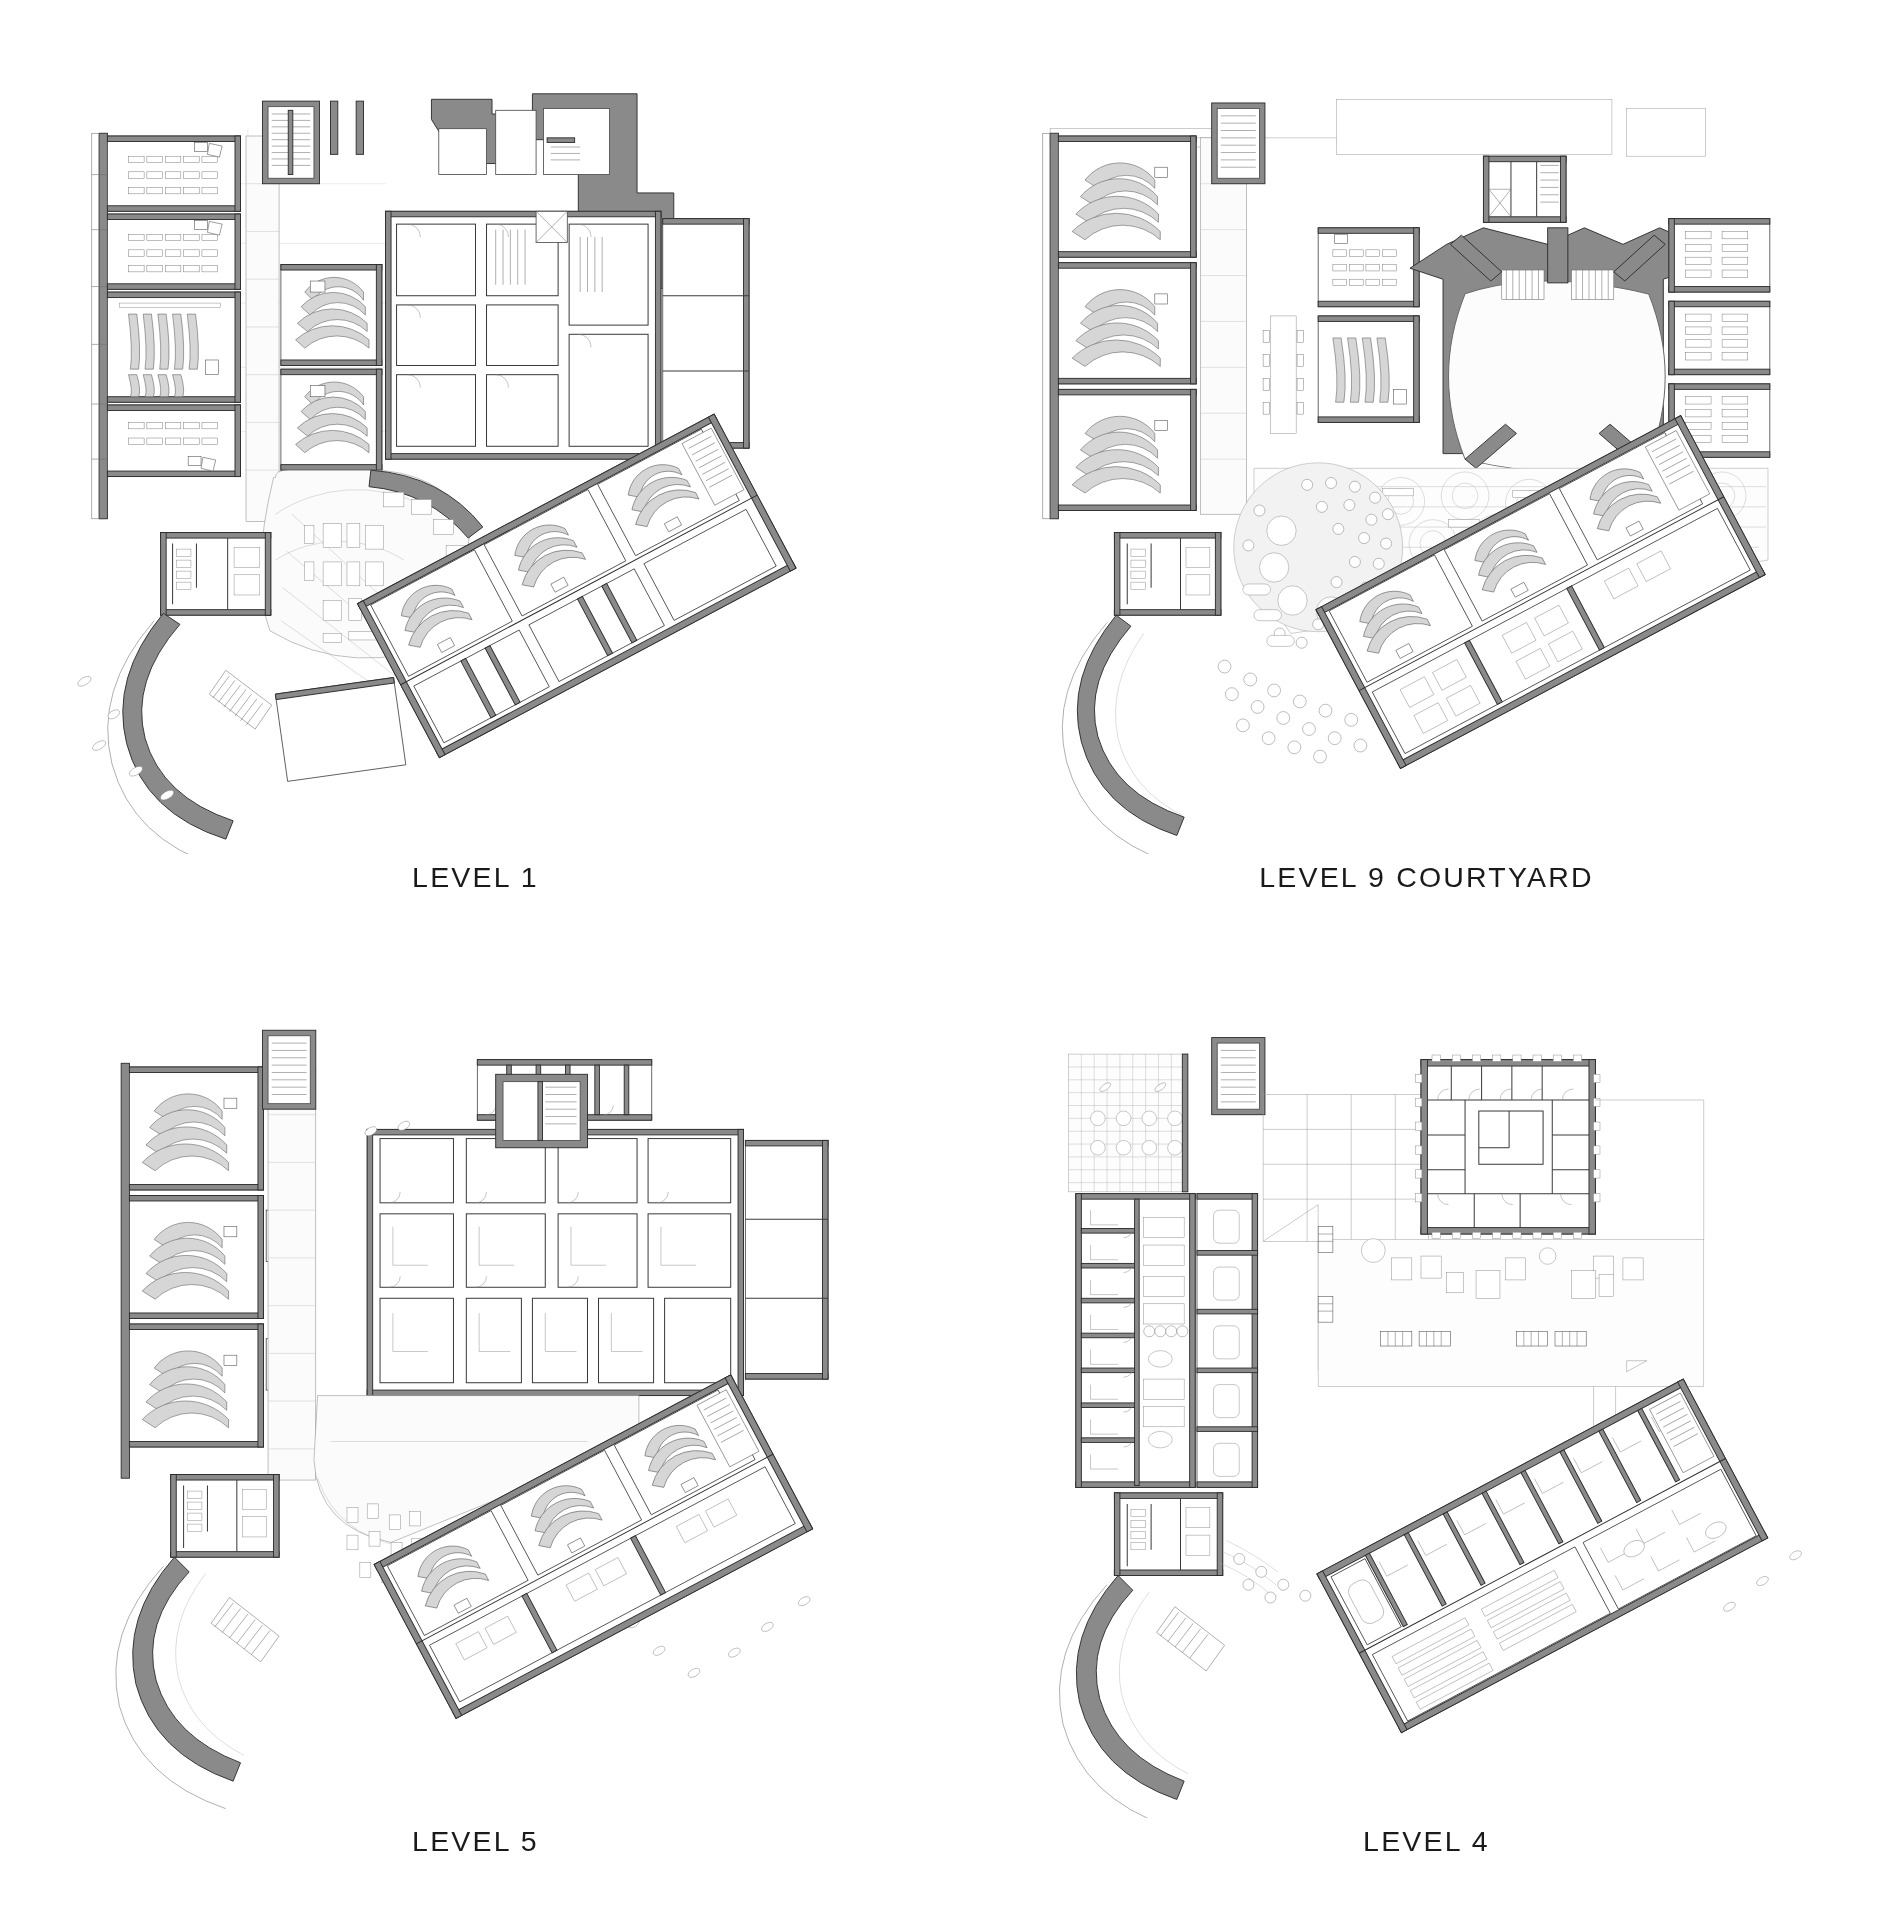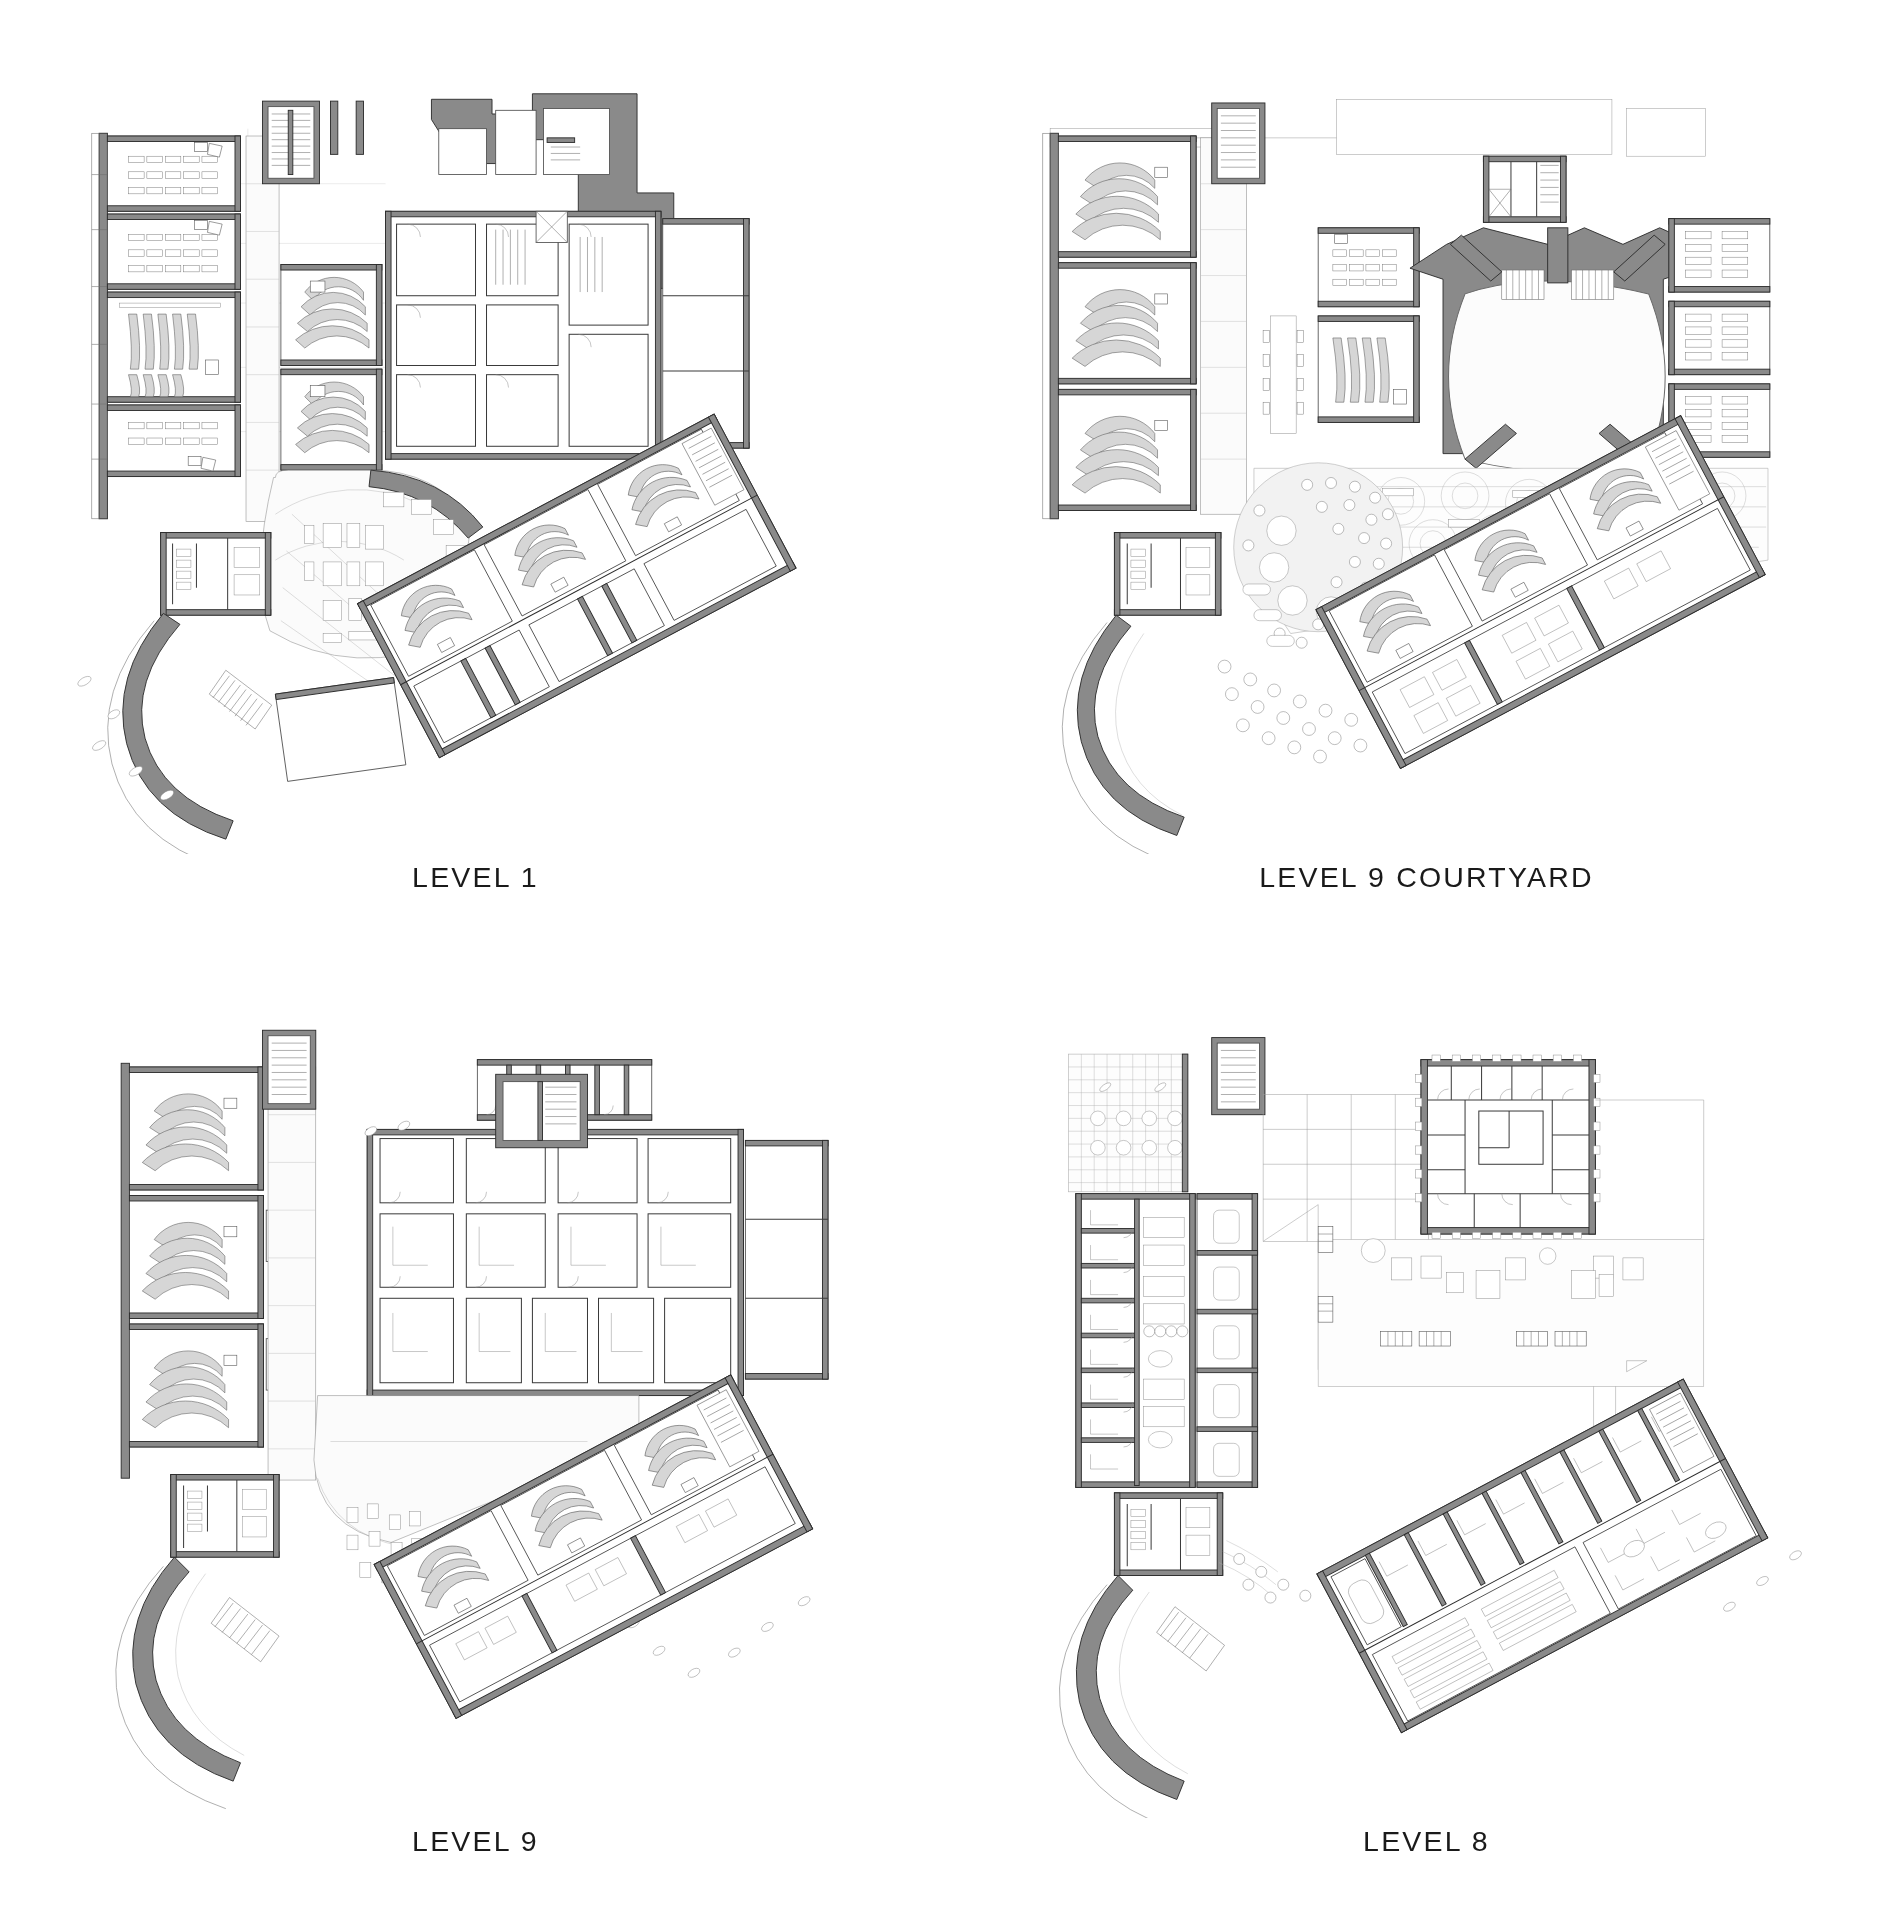--- a/index.html
+++ b/index.html
@@ -1273,21 +1273,21 @@
               <line x1="836" y1="616" x2="864" y2="616"></line>
                 <line x1="836" y1="624" x2="864" y2="624"></line>
               <line x1="836" y1="632" x2="864" y2="632"></line>
                 <line x1="836" y1="640" x2="864" y2="640"></line>
               <line x1="836" y1="648" x2="864" y2="648"></line>
                 <line x1="836" y1="656" x2="864" y2="656"></line>
             </g>
           </g>
         </g>
       </svg>
-      <div class="plan-caption">LEVEL 9</div>
+      <div class="plan-caption">LEVEL 5</div>
     </div>
 
     <div class="plan-cell">
       <svg class="plan-draw" viewBox="0 0 1036 930">
         <g id="l4">
 
           <g>
             <rect class="terrace" x="128" y="98" width="130" height="150"></rect>
             <g class="paving-d">
               <line x1="128" y1="112" x2="258" y2="112"></line>
@@ -1667,18 +1667,18 @@
             </g>
           </g>
 
           <g class="furn-lt">
             <ellipse cx="848" cy="700" rx="7" ry="4" transform="rotate(-30 848 700)"></ellipse>
             <ellipse cx="884" cy="672" rx="7" ry="4" transform="rotate(-30 884 672)"></ellipse>
             <ellipse cx="920" cy="644" rx="7" ry="4" transform="rotate(-30 920 644)"></ellipse>
           </g>
         </g>
       </svg>
-      <div class="plan-caption">LEVEL 8</div>
+      <div class="plan-caption">LEVEL 4</div>
     </div>
 
   </div>
 </div>
 
 
 </body></html>

